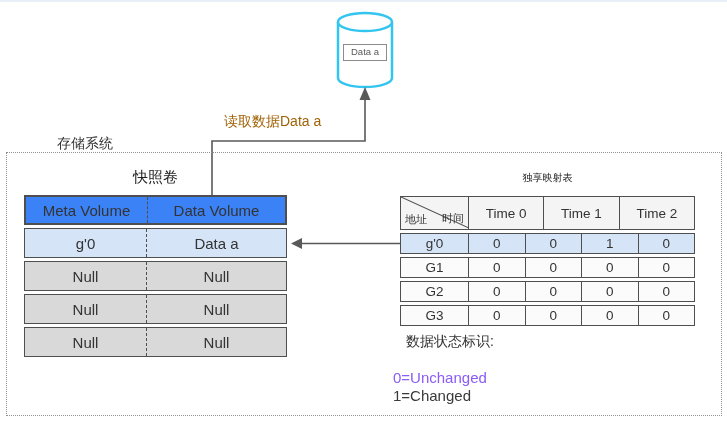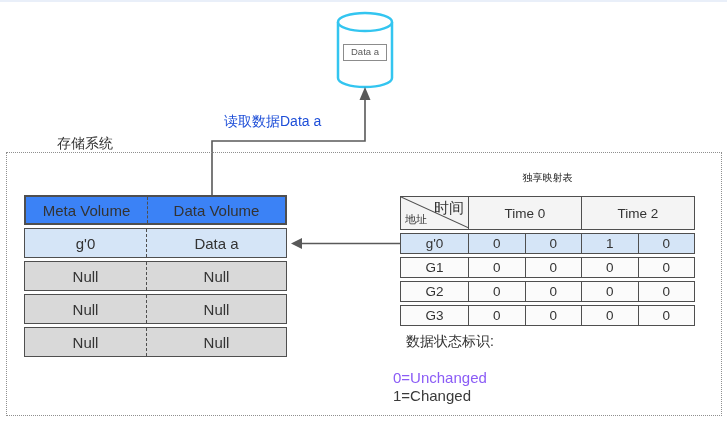--- a/index.html
+++ b/index.html
@@ -20,21 +20,21 @@
   }
 
   
   .callout {
     position:absolute; left:394px; top:45px;
     font-size:30px; font-weight:bold; color:#F8821E; white-space:nowrap;
   }
 
   
   .wires { position:absolute; left:0; top:0; pointer-events:none; }
-  .read-label { position:absolute; left:224px; top:113px; font-size:14px; color:#1d4ed8; white-space:nowrap; }
+  .read-label { position:absolute; left:224px; top:113px; font-size:14px; color:#a16207; white-space:nowrap; }
 
   
   .system-box { position:absolute; left:6px; top:152px; width:716px; height:264px; border:1.5px dotted #8f8f8f; }
   .system-label { position:absolute; left:57px; top:135px; font-size:14px; color:#333; }
 
   
   .snap-title { position:absolute; left:24px; top:168px; width:263px; text-align:center; font-size:15px; color:#222; }
   .snap-table { position:absolute; left:24px; top:195px; width:263px; }
   .snap-row { display:flex; border:1.7px solid #4f4f4f; height:30px; }
   .snap-row + .snap-row { margin-top:3px; }
@@ -50,21 +50,21 @@
   .map-table { position:absolute; left:400px; top:196px; width:295px; }
   .map-row { display:flex; border:1.4px solid #4f4f4f; height:21px; }
   .map-row + .map-row { margin-top:3px; }
   .map-row.hdr { height:34px; border-width:1.6px; background:#F4F4F4; }
   .map-cell { display:flex; align-items:center; justify-content:center; font-size:13.5px; color:#333;
               border-right:1.2px solid #4f4f4f; flex:1; }
   .map-cell:last-child { border-right:none; }
   .map-addr { flex:none; width:68px; }
   .corner { position:relative; flex:none; width:68px; border-right:1.2px solid #4f4f4f; }
   .corner svg { position:absolute; left:0; top:0; }
-  .corner .t { position:absolute; top:2px; right:4px; font-size:15px; color:#333; }
+  .corner .t { position:absolute; top:14px; right:4px; font-size:11px; color:#333; }
   .corner .b { position:absolute; bottom:2px; left:4px; font-size:11px; color:#333; }
   .bg-white { background:#FBFBFB; }
 
   
   .legend-title { position:absolute; left:406px; top:333px; font-size:14px; color:#333; }
   .legend-0 { position:absolute; left:393px; top:369px; font-size:15px; color:#8b5cf6; }
   .legend-1 { position:absolute; left:393px; top:387px; font-size:15px; color:#3a3a3a; }
 </style>
 </head>
 <body>
@@ -83,20 +83,21 @@
     <path d="M212,196 L212,141 L365,141 L365,99" fill="none" stroke="#595959" stroke-width="1.6"></path>
     <polygon points="365,87 359.5,100 370.5,100" fill="#595959"></polygon>
     <path d="M400,243.5 L301,243.5" fill="none" stroke="#595959" stroke-width="1.6"></path>
     <polygon points="291,243.5 302,238 302,249" fill="#595959"></polygon>
   </svg>
   <div class="read-label">读取数据Data a</div>
 
   <div class="system-box"></div>
   <div class="system-label">存储系统</div>
 
+  <div class="snap-title">快照卷</div>
   <div class="snap-table">
     <div class="snap-row hdr">
       <div class="snap-cell c1">Meta Volume</div>
       <div class="snap-cell c2">Data Volume</div>
     </div>
     <div class="snap-row bg-blue">
       <div class="snap-cell c1">g'0</div>
       <div class="snap-cell c2">Data a</div>
     </div>
     <div class="snap-row bg-grey">
@@ -117,20 +118,21 @@
   <div class="map-table">
     <div class="map-row hdr">
       <div class="corner">
         <svg width="68" height="31">
           <line x1="0" y1="0" x2="68" y2="31" stroke="#4f4f4f" stroke-width="1.1"></line>
         </svg>
         <span class="t">时间</span>
         <span class="b">地址</span>
       </div>
       <div class="map-cell">Time 0</div>
+      <div class="map-cell">Time 1</div>
       <div class="map-cell">Time 2</div>
     </div>
 
     <div class="map-row bg-blue">
       <div class="map-cell map-addr">g'0</div>
       <div class="map-cell">0</div>
       <div class="map-cell">0</div>
       <div class="map-cell">1</div>
       <div class="map-cell">0</div>
     </div>

